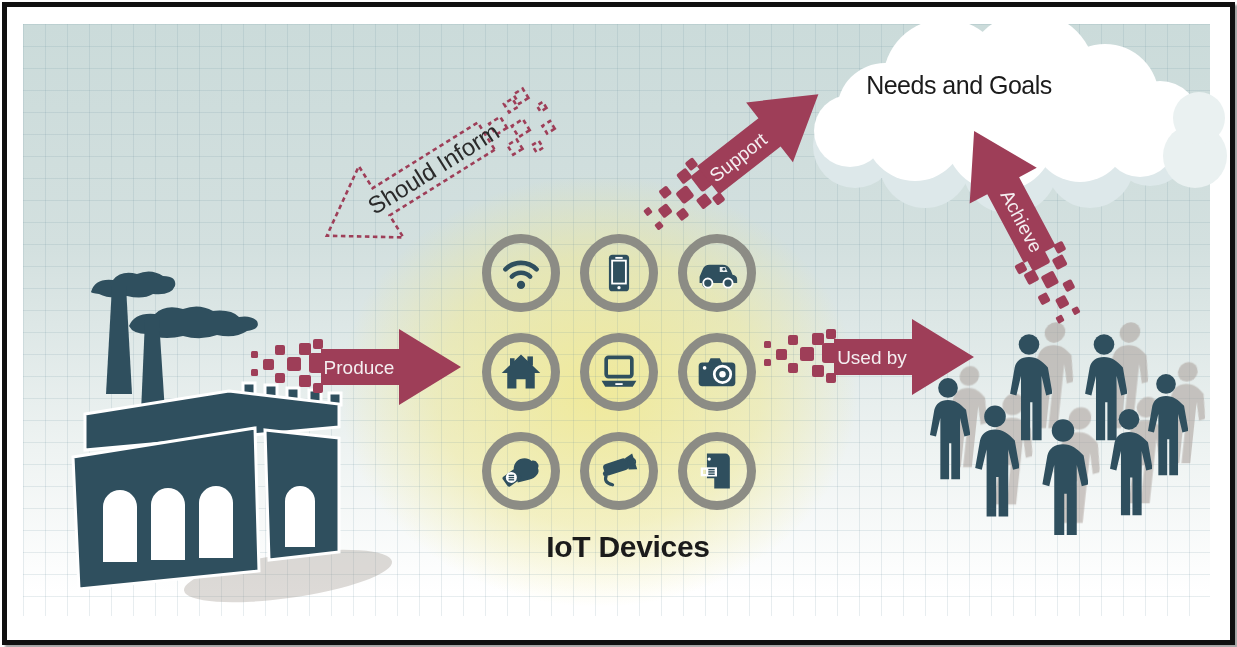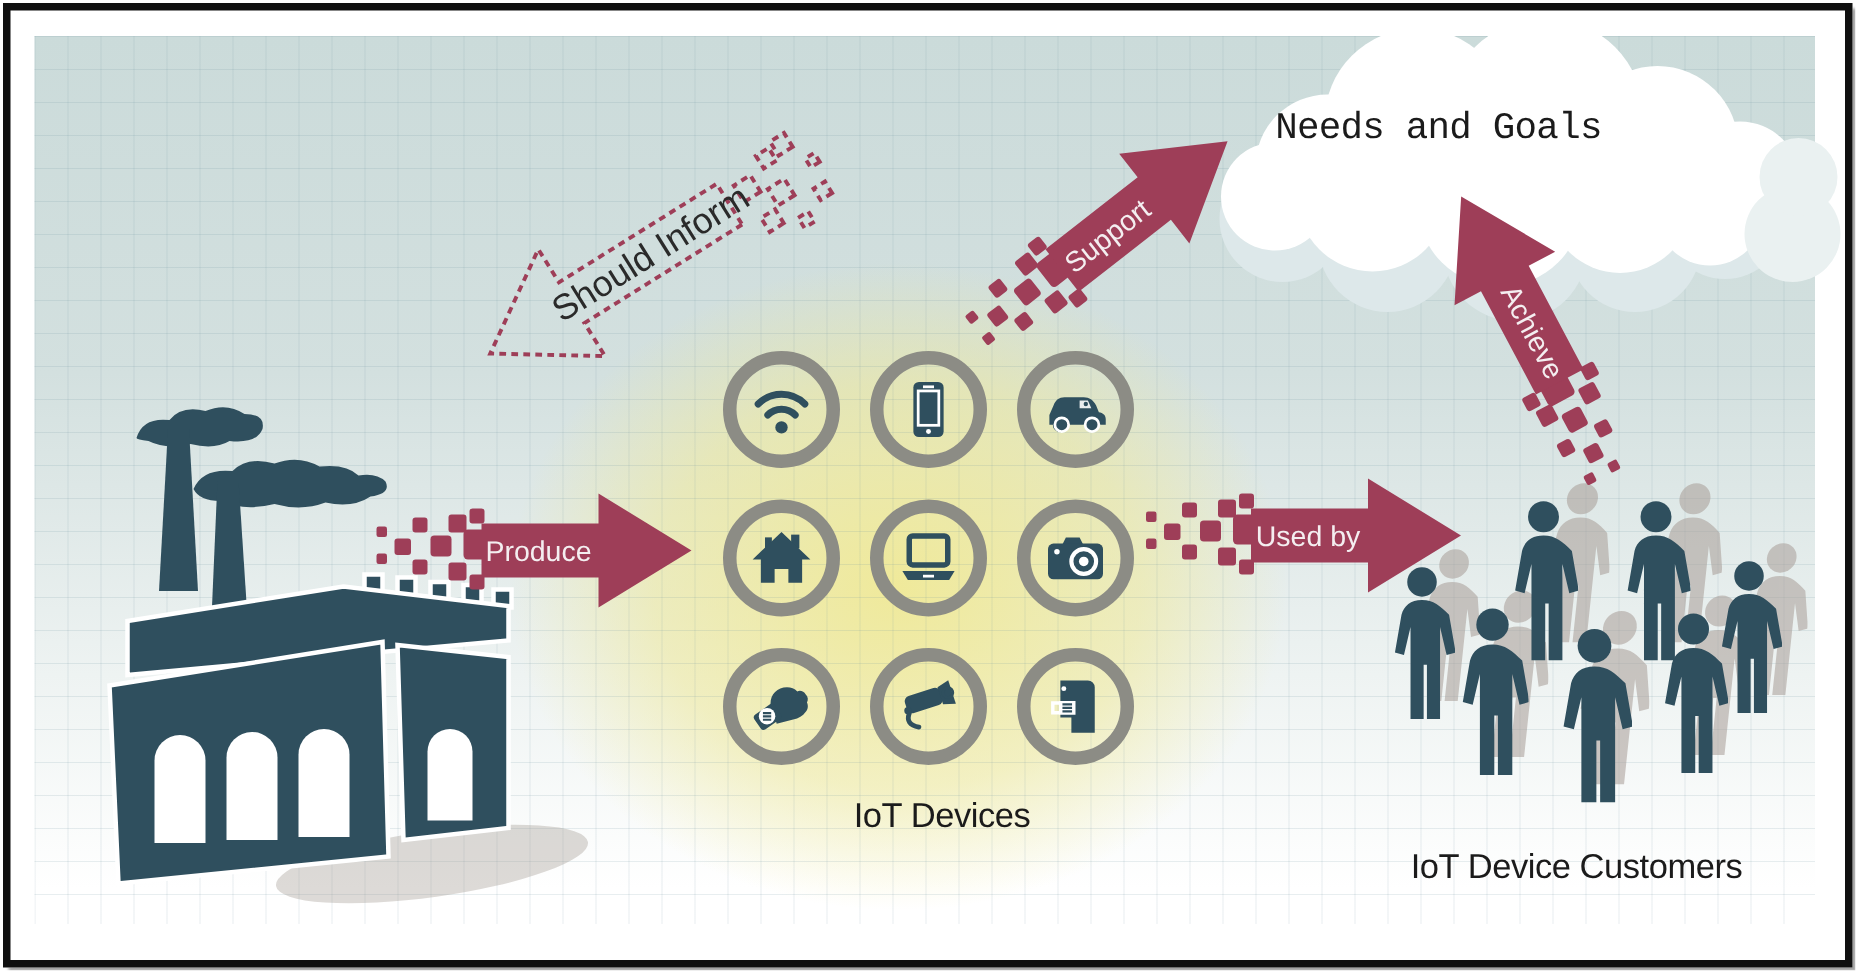--- a/index.html
+++ b/index.html
@@ -7,22 +7,22 @@
   .frame{position:absolute;inset:2px;border:5px solid #101010;box-shadow:3px 3px 2px rgba(90,90,90,.55);background:#fff;}
   .content{position:absolute;left:16px;top:17px;right:20px;bottom:24px;
     background-image:
       linear-gradient(to right, rgba(110,145,160,.16) 1px, transparent 1px),
       linear-gradient(to bottom, rgba(110,145,160,.16) 1px, transparent 1px),
       radial-gradient(ellipse 360px 300px at 48.5% 62%, rgba(240,233,150,.95) 0%, rgba(240,233,150,.55) 45%, rgba(240,233,150,0) 72%),
       linear-gradient(to bottom, #cbdbda 0%, #d3e0df 38%, #eef3f2 72%, #ffffff 96%);
     background-size:22px 22px,22px 22px,100% 100%,100% 100%;}
   .abs{position:absolute;}
   .label{position:absolute;z-index:6;text-align:center;color:#1b1b1b;letter-spacing:-.3px;}
-  .lbl-lg{font-size:23px;}
-  .lbl-cloud{font-size:25px;letter-spacing:-.5px;font-family:Liberation Mono, monospace;}
+  .lbl-lg{font-size:30px;font-weight:bold;}
+  .lbl-cloud{font-size:25px;letter-spacing:-.5px;}
   .arrow-svg{overflow:visible;color:var(--arrow-maroon,#9e3e58);}
   .node-svg{overflow:visible;color:var(--silhouette-teal,#2f4f5e);}
   .cloud-svg{overflow:visible;}
   .icon-circle{width:78px;height:78px;border:9px solid var(--ring-gray,#8c8c85);border-radius:50%;box-sizing:border-box;display:flex;align-items:center;justify-content:center;}
   .icon-circle svg{width:44px;height:44px;color:var(--silhouette-teal,#274b5a);}
   .devices-grid{position:absolute;left:459px;top:210px;display:grid;grid-template-columns:repeat(3,78px);grid-template-rows:repeat(3,78px);column-gap:20px;row-gap:21px;z-index:3;}
   .z2{z-index:2}.z3{z-index:3}.z5{z-index:5}
   svg text{font-family:"Liberation Sans",sans-serif;}
 </style>
 </head>
@@ -290,17 +290,16 @@
         <g fill="currentColor">
           <use href="#sym-person" x="110" y="8" width="46" height="110"></use>
           <use href="#sym-person" x="185" y="8" width="46" height="110"></use>
           <use href="#sym-person" x="30" y="52" width="44" height="105"></use>
           <use href="#sym-person" x="248" y="48" width="44" height="105"></use>
           <use href="#sym-person" x="75" y="78" width="48" height="118"></use>
           <use href="#sym-person" x="142" y="92" width="50" height="122"></use>
           <use href="#sym-person" x="210" y="82" width="46" height="112"></use>
         </g>
       </svg>
-      <div class="label lbl-lg" style="left:878px;top:540px;width:300px">IoT Device Customers</div>
 
     </div>
   </div>
 </div>
 
 </body></html>

